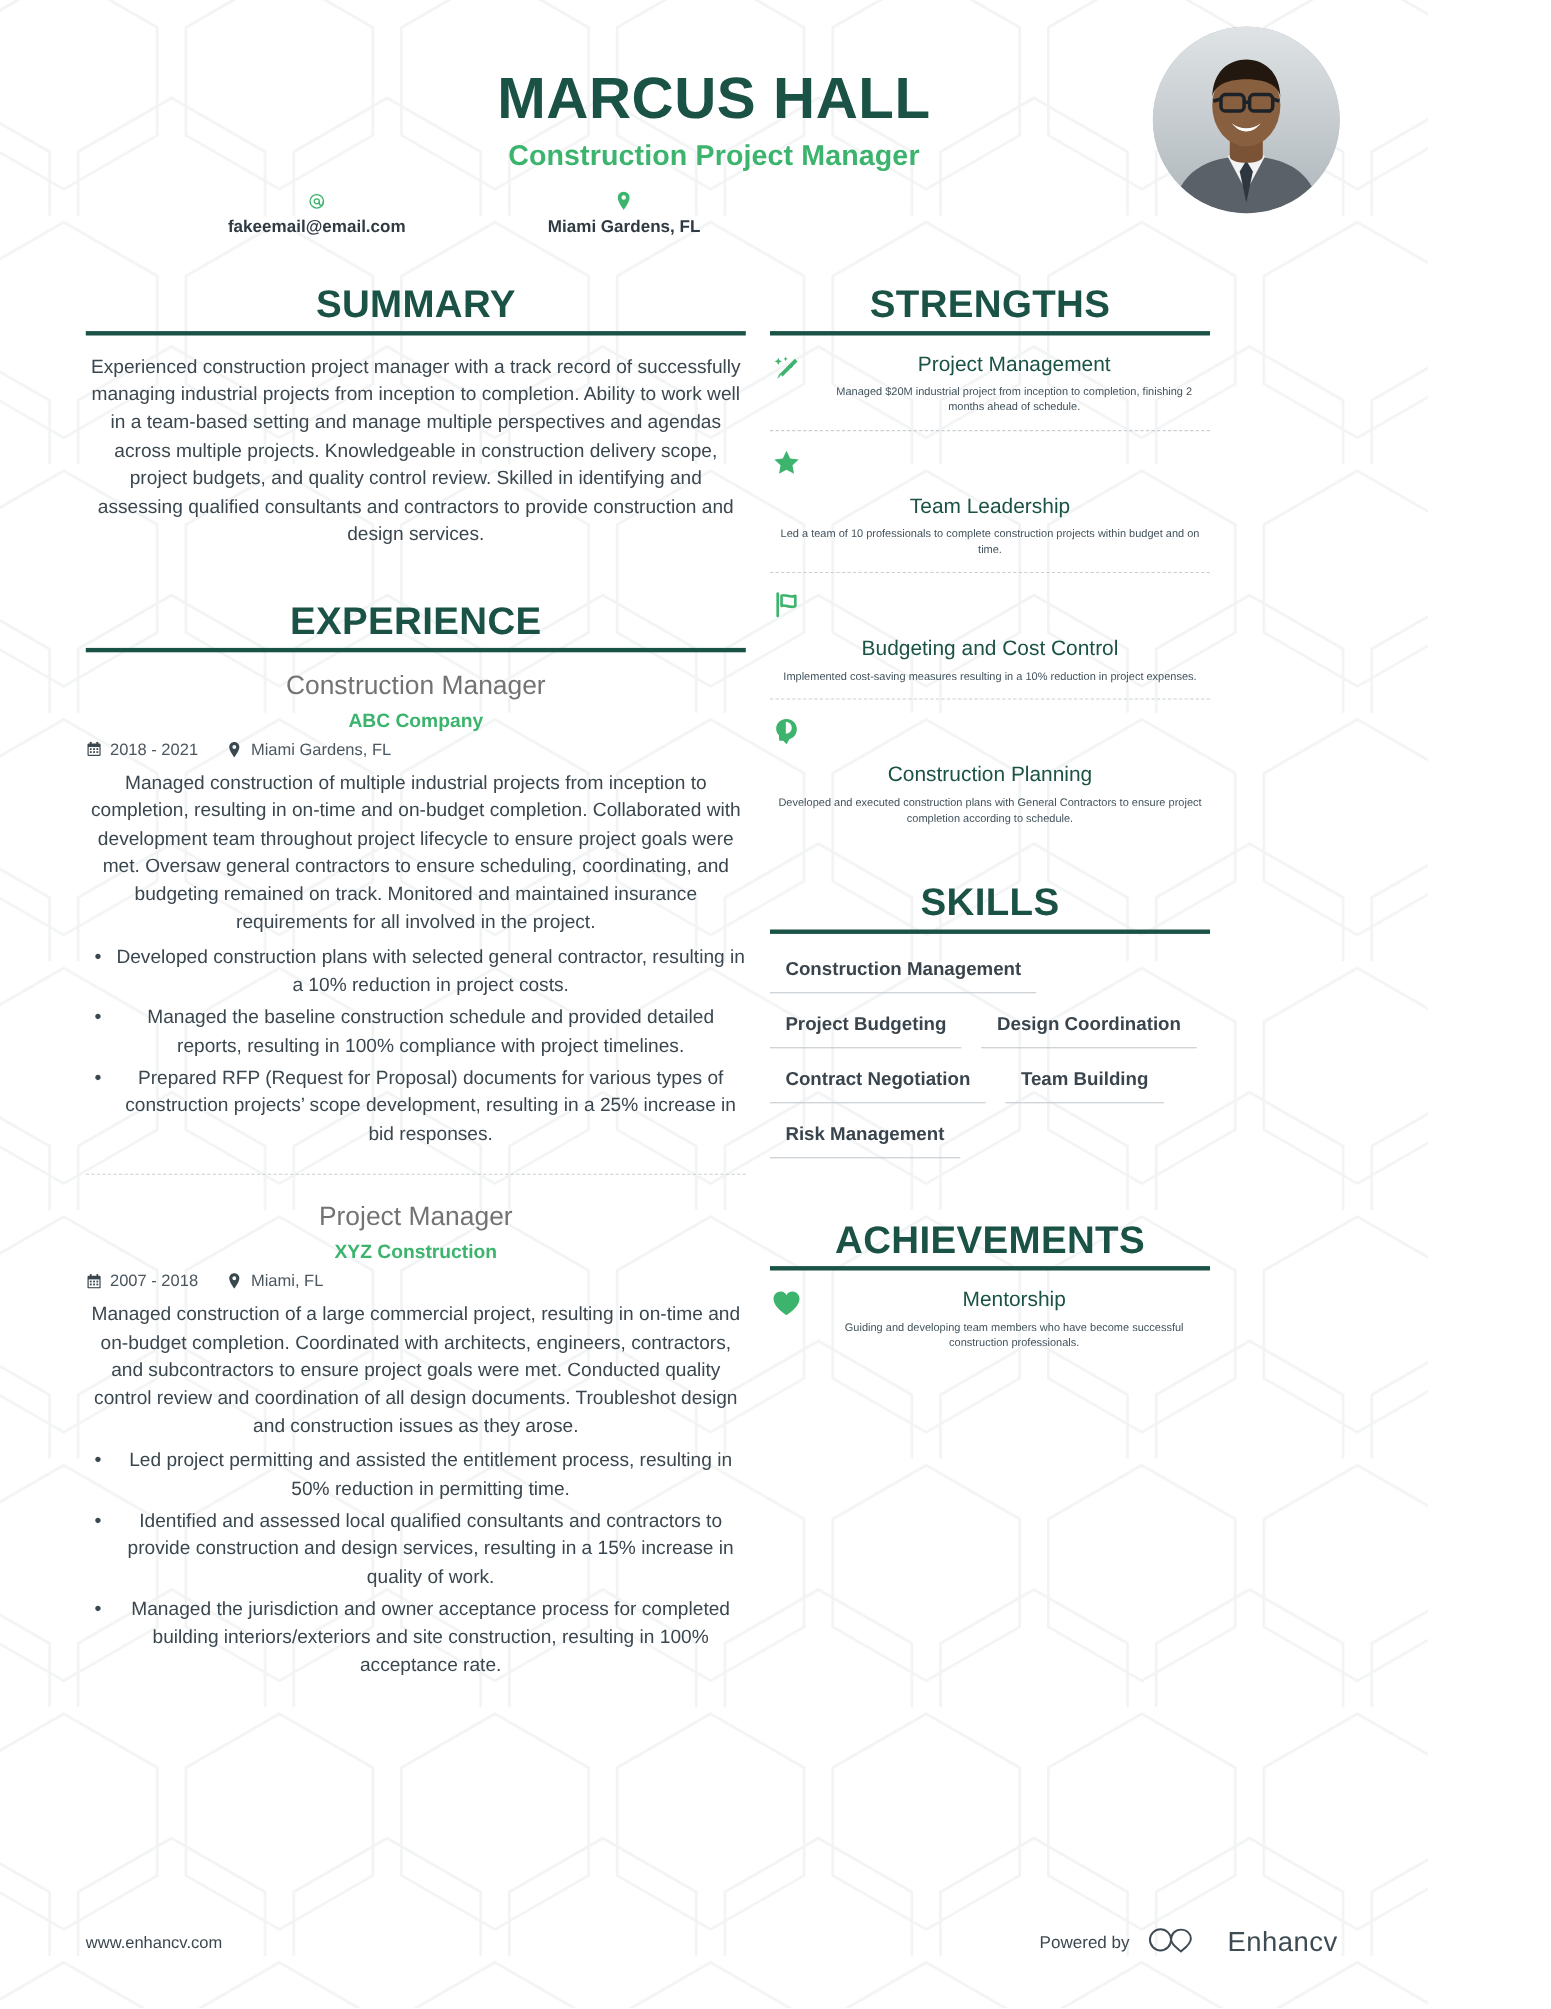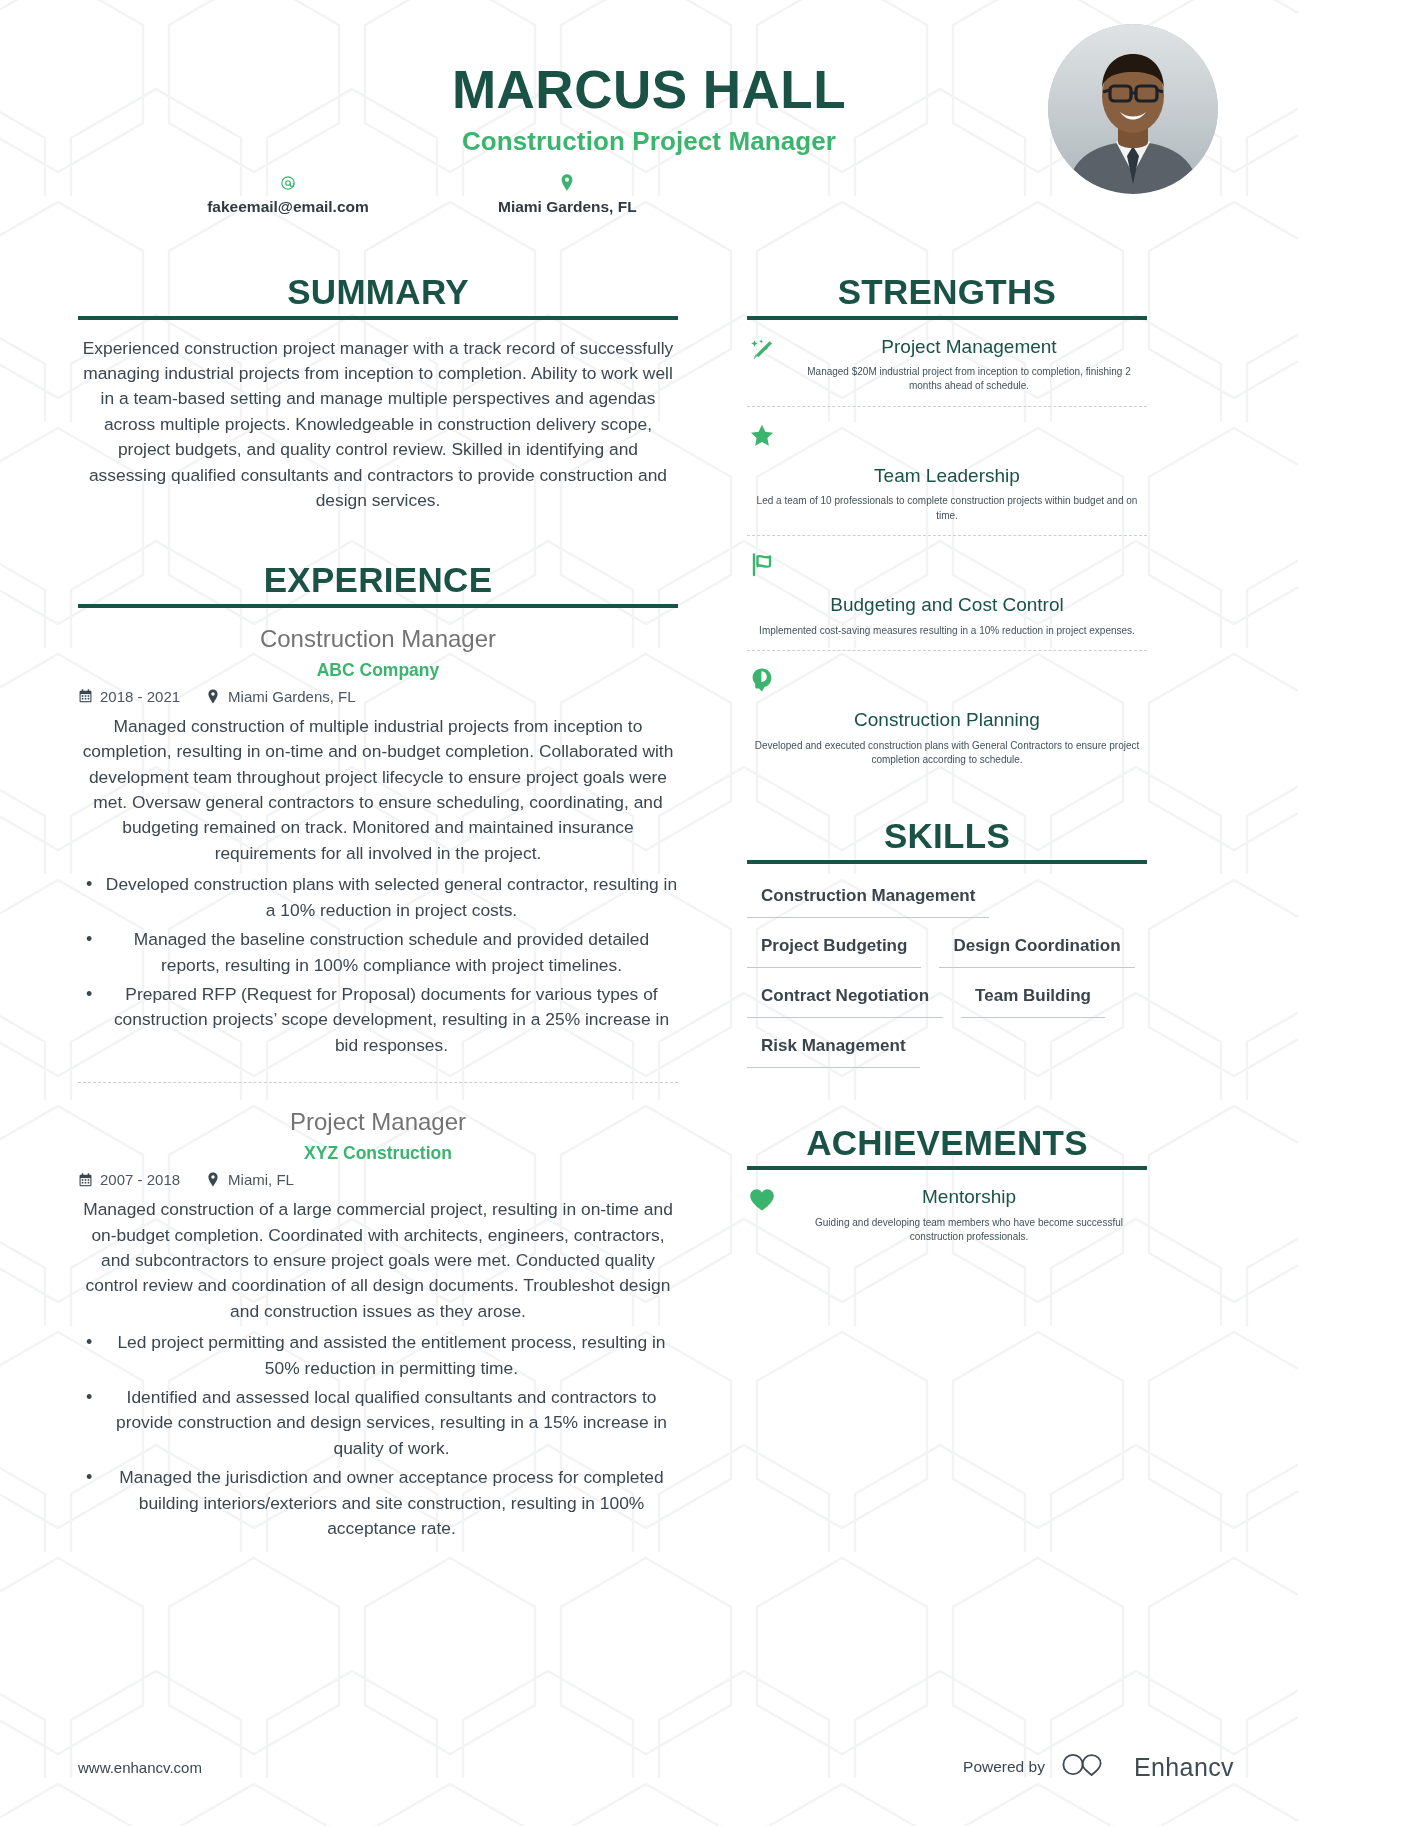--- a/index.html
+++ b/index.html
@@ -80,22 +80,22 @@
     top: 24px;
     width: 170px;
     height: 170px;
     border-radius: 50%;
     overflow: hidden;
     background: #b9c2c9;
   }
   
   .cols {
     display: flex;
-    gap: 69px;
-    margin-top: 33px;
+    gap: 22px;
+    margin-top: 18px;
   }
   .col-left { width: 600px; flex: 0 0 600px; }
   .col-right { width: 400px; flex: 0 0 400px; }
 
   
   .sec-title {
     font-size: 35px;
     font-weight: 700;
     color: #1a5245;
     letter-spacing: 0.3px;
@@ -216,21 +216,21 @@
     color: #39444c;
     padding: 6px 14px 11px 14px;
     border-bottom: 1.5px solid #c3cace;
     margin-bottom: 12px;
     white-space: nowrap;
   }
   
   .footer {
     position: absolute;
     left: 78px;
-    right: 64px;
+    right: 82px;
     bottom: 44px;
     display: flex;
     align-items: center;
     justify-content: space-between;
     z-index: 3;
   }
   .footer-url {
     font-size: 15px;
     color: #3b474f;
   }

